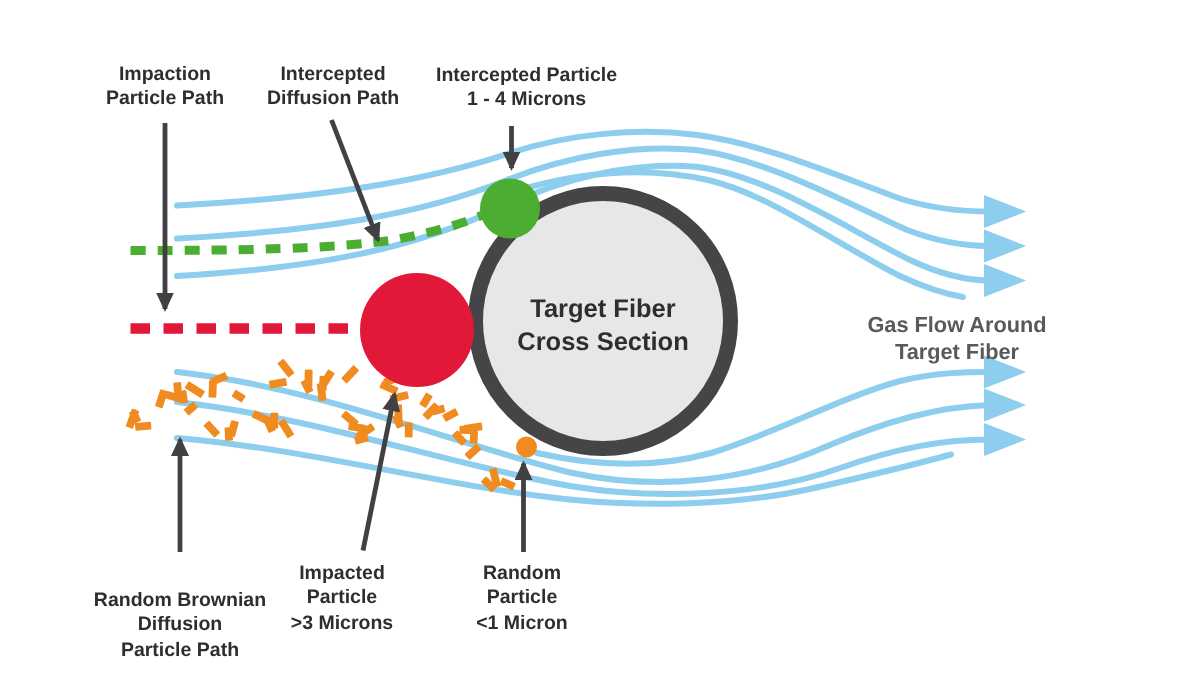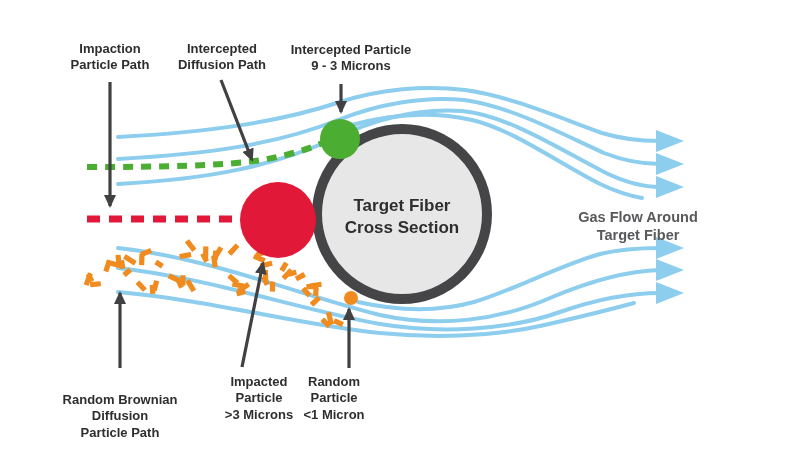--- a/index.html
+++ b/index.html
@@ -136,26 +136,26 @@
       <line x1="242" y1="367" x2="263" y2="263" marker-end="url(#ah)"></line>
       <line x1="349" y1="368" x2="349" y2="309" marker-end="url(#ah)"></line>
     </g>
   </svg>
 
   <div class="lbl" style="left:110px;top:41px">Impaction
 Particle Path</div>
   <div class="lbl" style="left:222px;top:41px">Intercepted
 Diffusion Path</div>
   <div class="lbl" style="left:351px;top:42px">Intercepted Particle
-9 - 3 Microns</div>
+1 - 4 Microns</div>
   <div class="lbl gas" style="left:638px;top:208px">Gas Flow Around Target Fiber</div>
   <div class="lbl fiber" style="left:402px;top:195px">Target Fiber
 Cross Section</div>
   <div class="lbl" style="left:120px;top:392px">Random Brownian
 Diffusion
 Particle Path</div>
-  <div class="lbl" style="left:259px;top:374px">Impacted
+  <div class="lbl" style="left:228px;top:374px">Impacted
 Particle
 &gt;3 Microns</div>
-  <div class="lbl" style="left:334px;top:374px">Random
+  <div class="lbl" style="left:348px;top:374px">Random
 Particle
 &lt;1 Micron</div>
 </div>
 
 </body></html>

